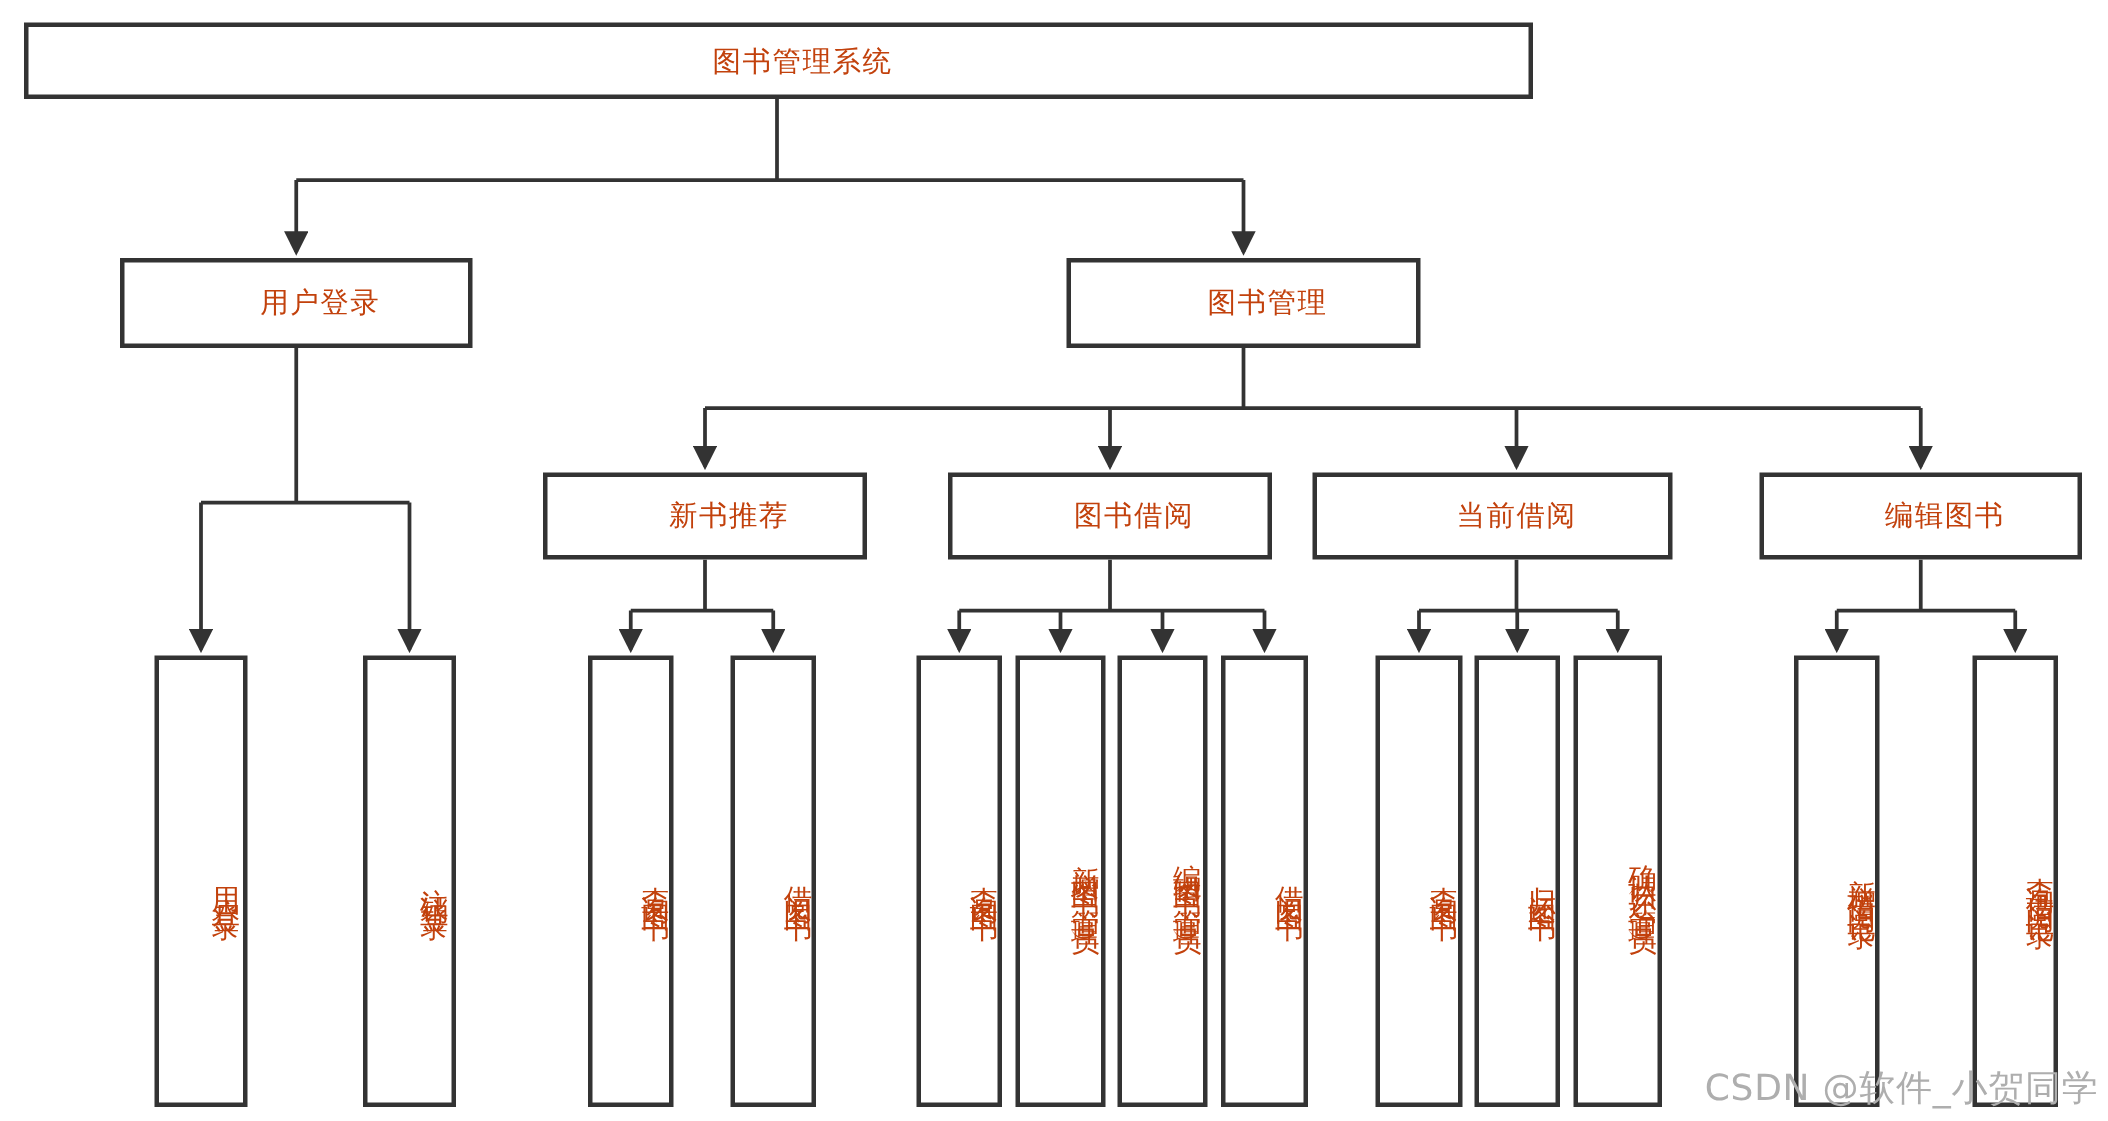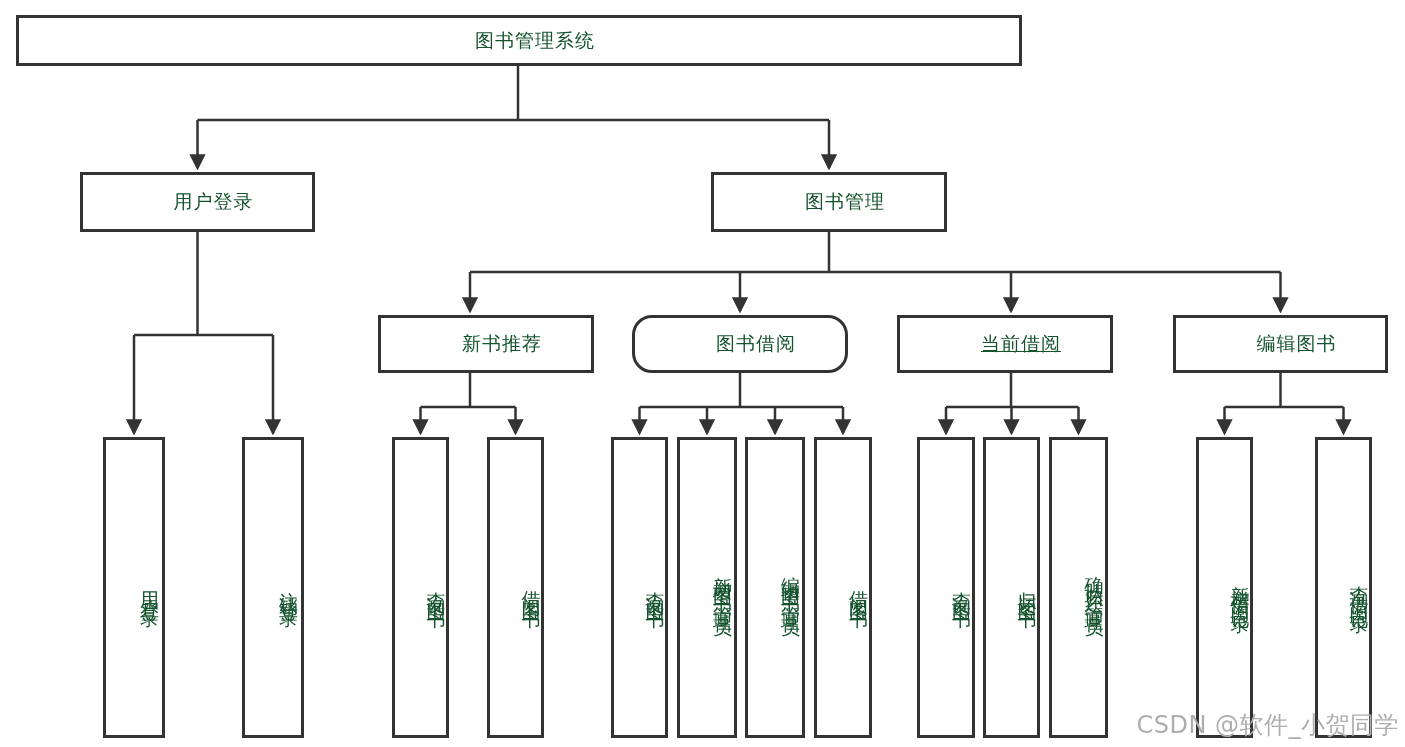--- a/index.html
+++ b/index.html
@@ -13,21 +13,21 @@
     width: 1405px;
     height: 747px;
     background: #ffffff;
     overflow: hidden;
   }
   .node {
     position: absolute;
     box-sizing: border-box;
     border: 3px solid #333333;
     background: #ffffff;
-    color: #14532d;
+    color: #c2410c;
     display: flex;
     align-items: center;
     justify-content: center;
     text-align: center;
     padding-left: 32px;
   }
   .node.h {
     font-size: 19px;
     letter-spacing: 1px;
   }
@@ -127,23 +127,23 @@
       <line x1="1224.5" y1="407" x2="1224.5" y2="433" marker-end="url(#arrow)"></line>
       <line x1="1343.5" y1="407" x2="1343.5" y2="433" marker-end="url(#arrow)"></line>
     </g>
   </svg>
 
   <div class="node h" style="left:16px; top:15px; width:1006px; height:51px;">图书管理系统</div>
 
   <div class="node h" style="left:80px; top:172px; width:235px; height:60px;">用户登录</div>
   <div class="node h" style="left:711px; top:172px; width:236px; height:60px;">图书管理</div>
 
-  <div class="node h" style="left:362px; top:315px; width:216px; height:58px;margin-left:16px;">新书推荐</div>
-  <div class="node h" style="left:632px; top:315px; width:216px; height:58px;border-radius:20px;">图书借阅</div>
-  <div class="node h" style="left:897px; top:315px; width:216px; height:58px;text-decoration:underline;">当前借阅</div>
+  <div class="node h" style="left:362px; top:315px; width:216px; height:58px;">新书推荐</div>
+  <div class="node h" style="left:632px; top:315px; width:216px; height:58px;">图书借阅</div>
+  <div class="node h" style="left:875px; top:315px; width:240px; height:58px;">当前借阅</div>
   <div class="node h" style="left:1173px; top:315px; width:215px; height:58px;">编辑图书</div>
 
   <div class="node v" style="left:103px; top:437px; width:62px; height:301px;">用户登录</div>
   <div class="node v" style="left:242px; top:437px; width:62px; height:301px;">注销登录</div>
 
   <div class="node v" style="left:392px; top:437px; width:57px; height:301px;">查询图书</div>
   <div class="node v" style="left:487px; top:437px; width:57px; height:301px;">借阅图书</div>
 
   <div class="node v" style="left:611px; top:437px; width:57px; height:301px;">查询图书</div>
   <div class="node v" style="left:677px; top:437px; width:60px; height:301px;">新增图书（管理员）</div>

